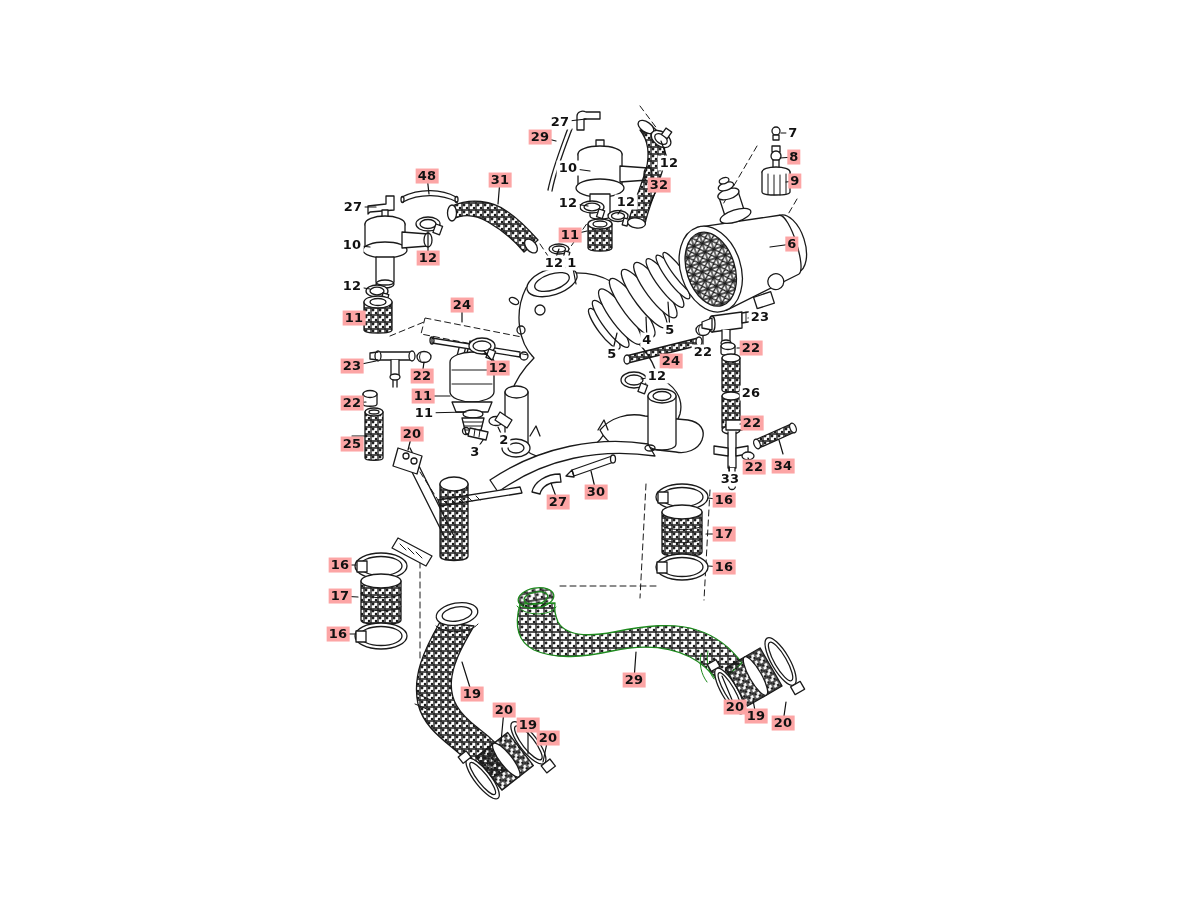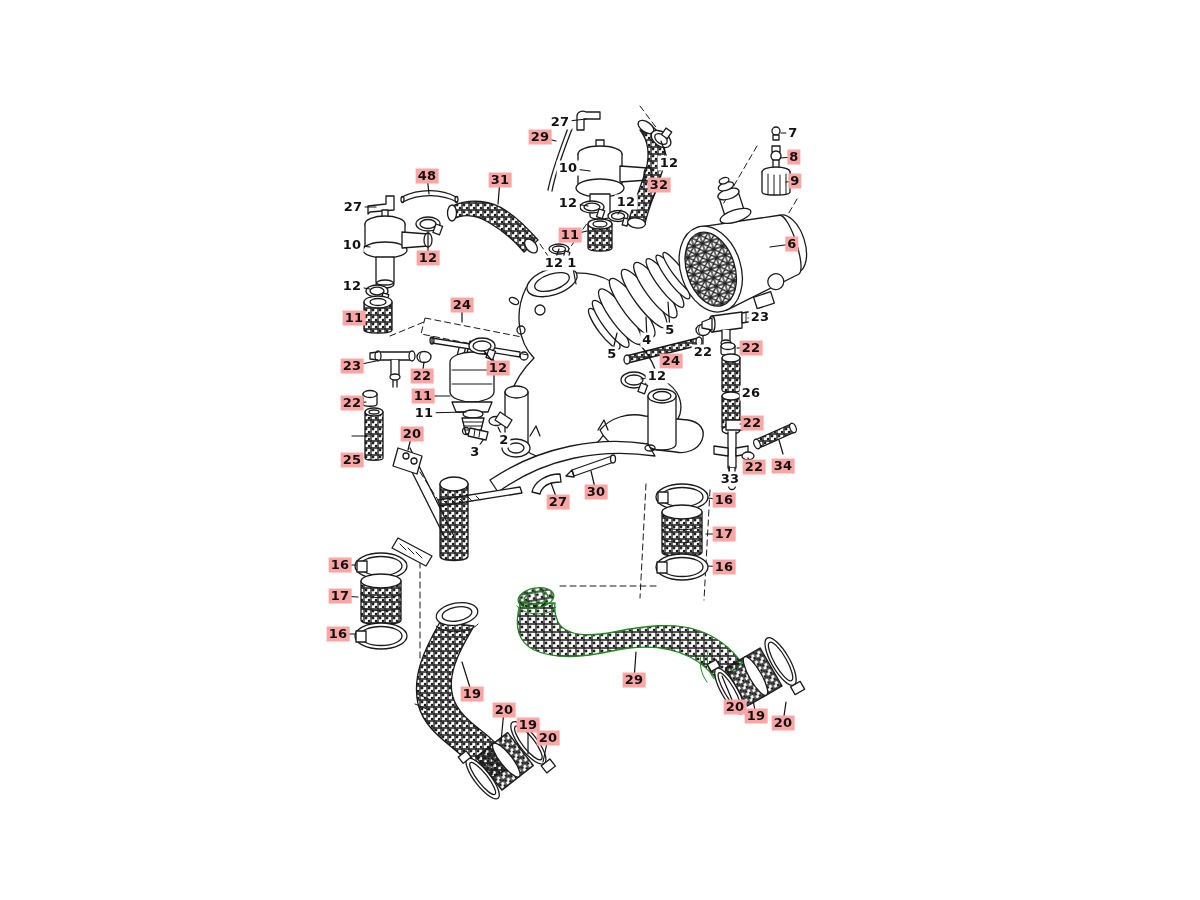--- a/index.html
+++ b/index.html
@@ -472,21 +472,21 @@
       <div class="part-label hl" style="left: 428px; top: 258px; color: rgb(17, 17, 17);">12</div>
       <div class="part-label" style="left: 352px; top: 286px; color: rgb(17, 17, 17);">12</div>
       <div class="part-label hl" style="left: 354px; top: 318px; color: rgb(17, 17, 17);">11</div>
       <div class="part-label hl" style="left: 462px; top: 305px; color: rgb(17, 17, 17);">24</div>
       <div class="part-label hl" style="left: 352px; top: 366px; color: rgb(17, 17, 17);">23</div>
       <div class="part-label hl" style="left: 422px; top: 376px; color: rgb(17, 17, 17);">22</div>
       <div class="part-label hl" style="left: 498px; top: 368px; color: rgb(17, 17, 17);">12</div>
       <div class="part-label hl" style="left: 423px; top: 396px; color: rgb(17, 17, 17);">11</div>
       <div class="part-label" style="left: 424px; top: 413px; color: rgb(17, 17, 17);">11</div>
       <div class="part-label hl" style="left: 352px; top: 403px; color: rgb(17, 17, 17);">22</div>
-      <div class="part-label hl" style="left: 352px; top: 460px; color: rgb(17, 17, 17);">25</div>
+      <div class="part-label hl" style="left: 352px; top: 444px; color: rgb(17, 17, 17);">25</div>
       <div class="part-label hl" style="left: 412px; top: 434px; color: rgb(17, 17, 17);">20</div>
       <div class="part-label" style="left: 504px; top: 440px; color: rgb(17, 17, 17);">2</div>
       <div class="part-label" style="left: 475px; top: 452px; color: rgb(17, 17, 17);">3</div>
       <div class="part-label" style="left: 612px; top: 354px; color: rgb(17, 17, 17);">5</div>
       <div class="part-label" style="left: 647px; top: 340px; color: rgb(17, 17, 17);">4</div>
       <div class="part-label" style="left: 670px; top: 330px; color: rgb(17, 17, 17);">5</div>
       <div class="part-label hl" style="left: 671px; top: 361px; color: rgb(17, 17, 17);">24</div>
       <div class="part-label" style="left: 703px; top: 352px; color: rgb(17, 17, 17);">22</div>
       <div class="part-label" style="left: 760px; top: 317px; color: rgb(17, 17, 17);">23</div>
       <div class="part-label hl" style="left: 751px; top: 348px; color: rgb(17, 17, 17);">22</div>

